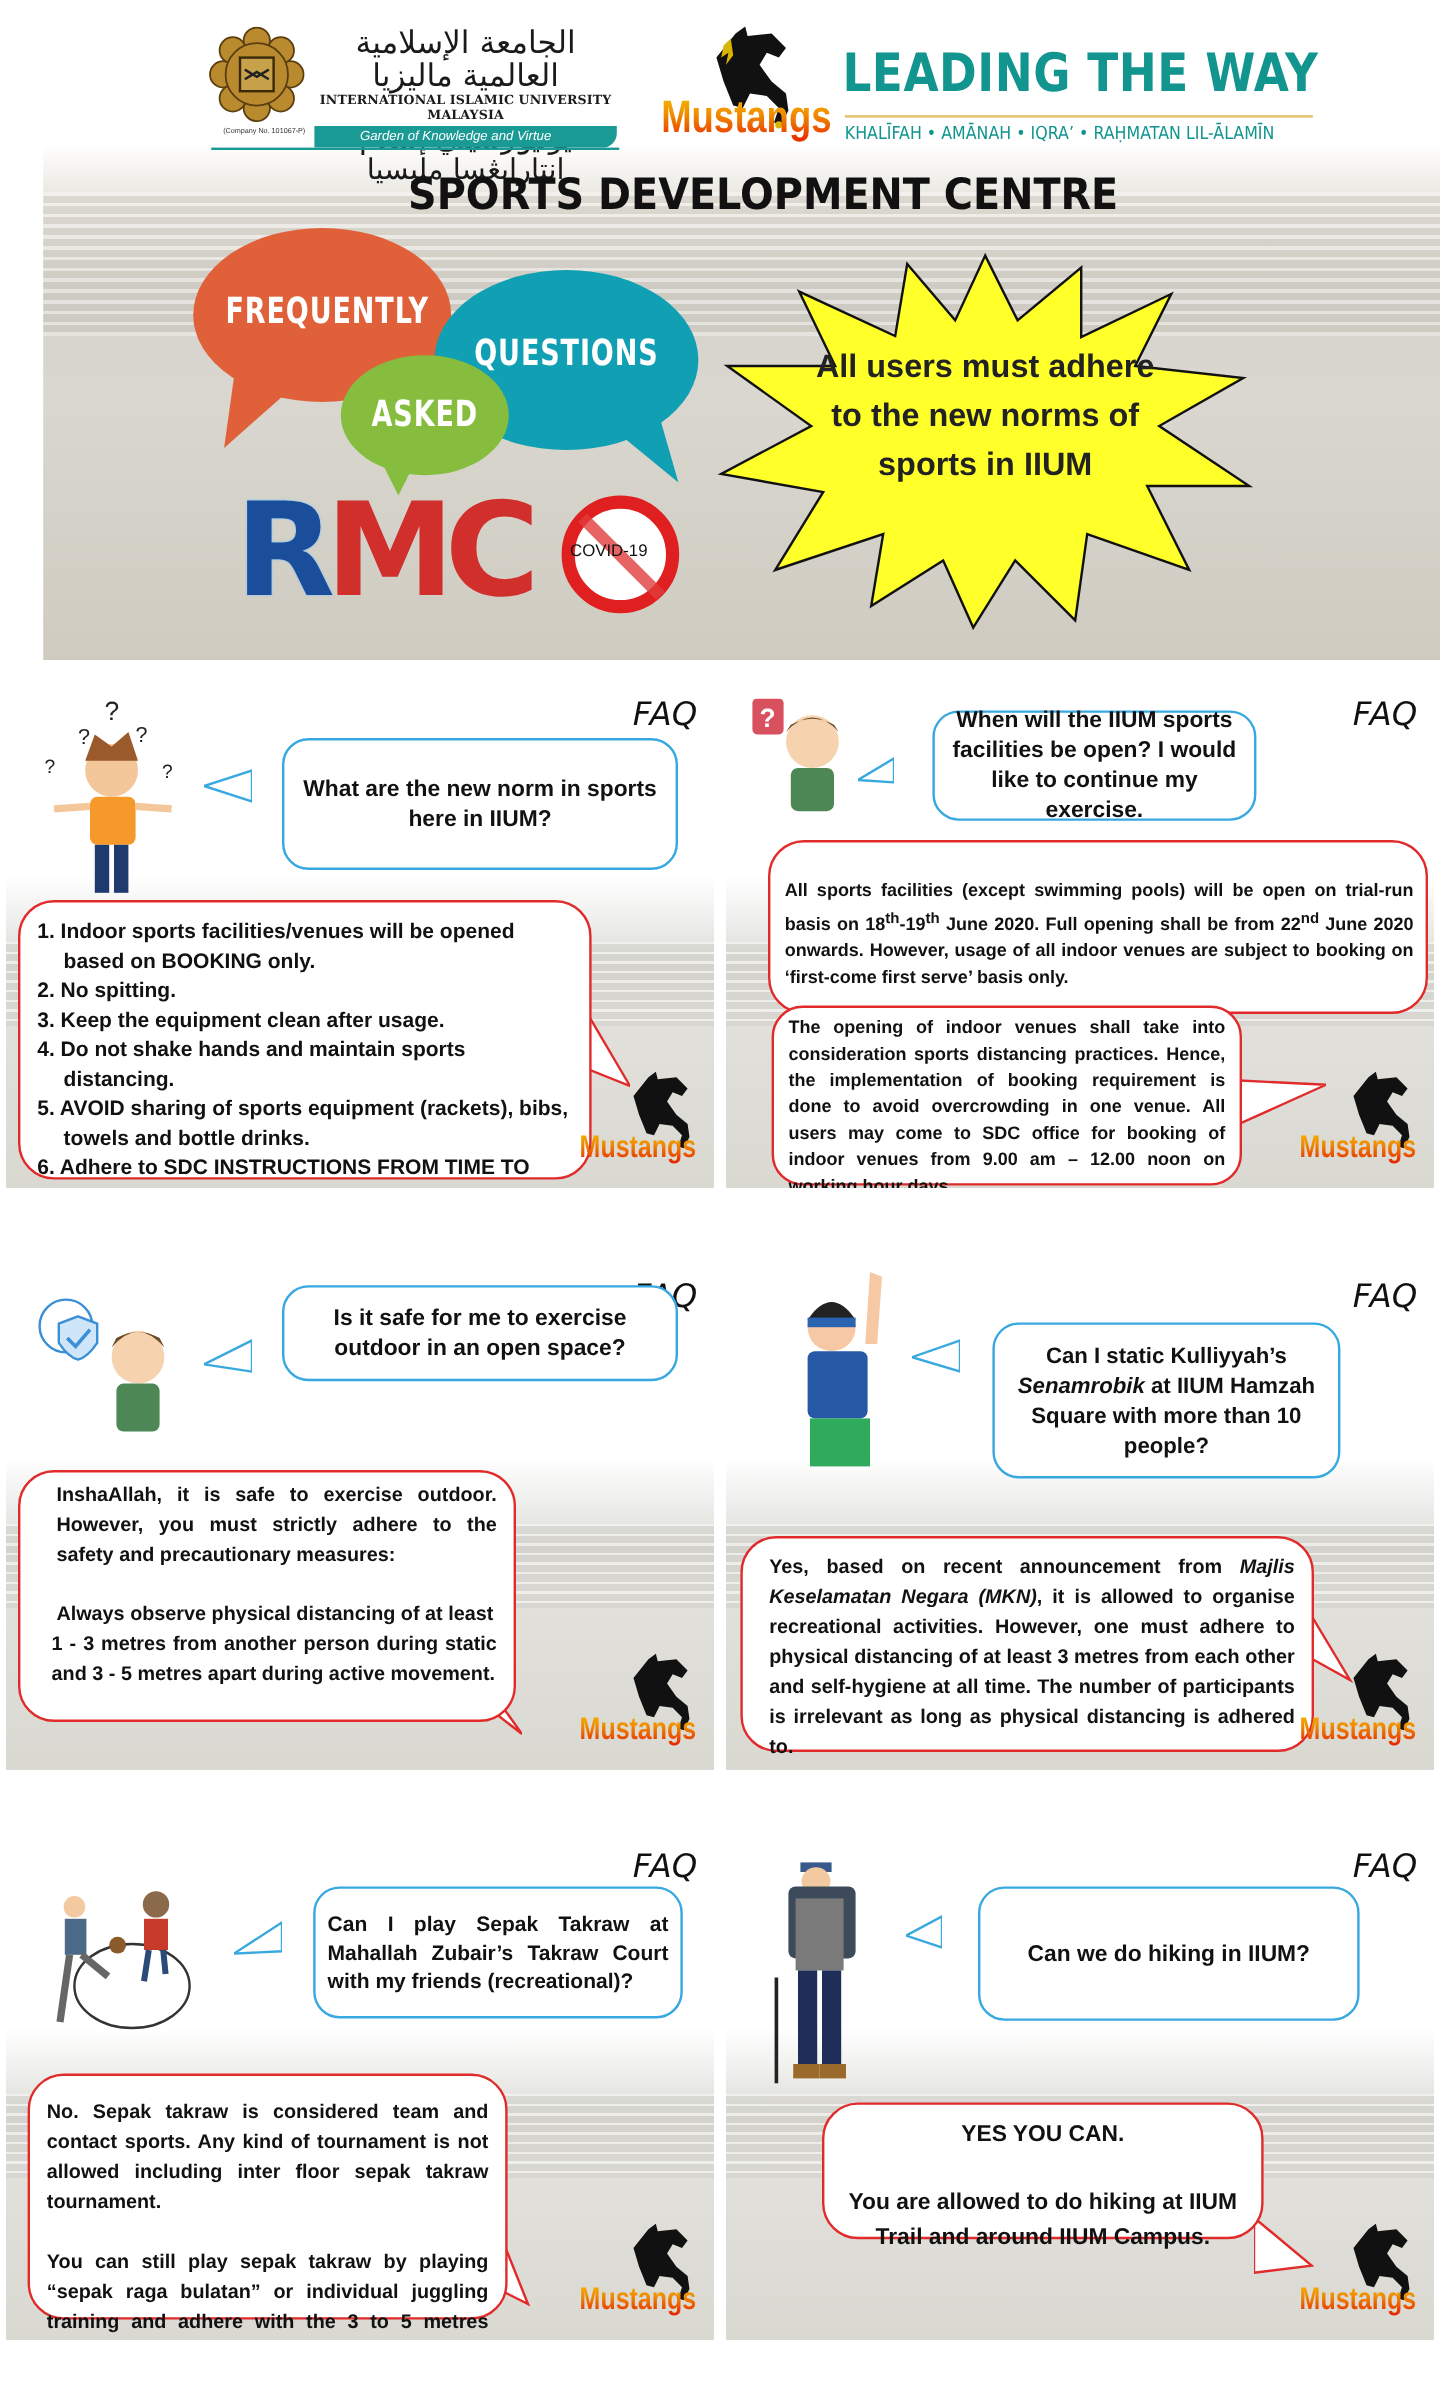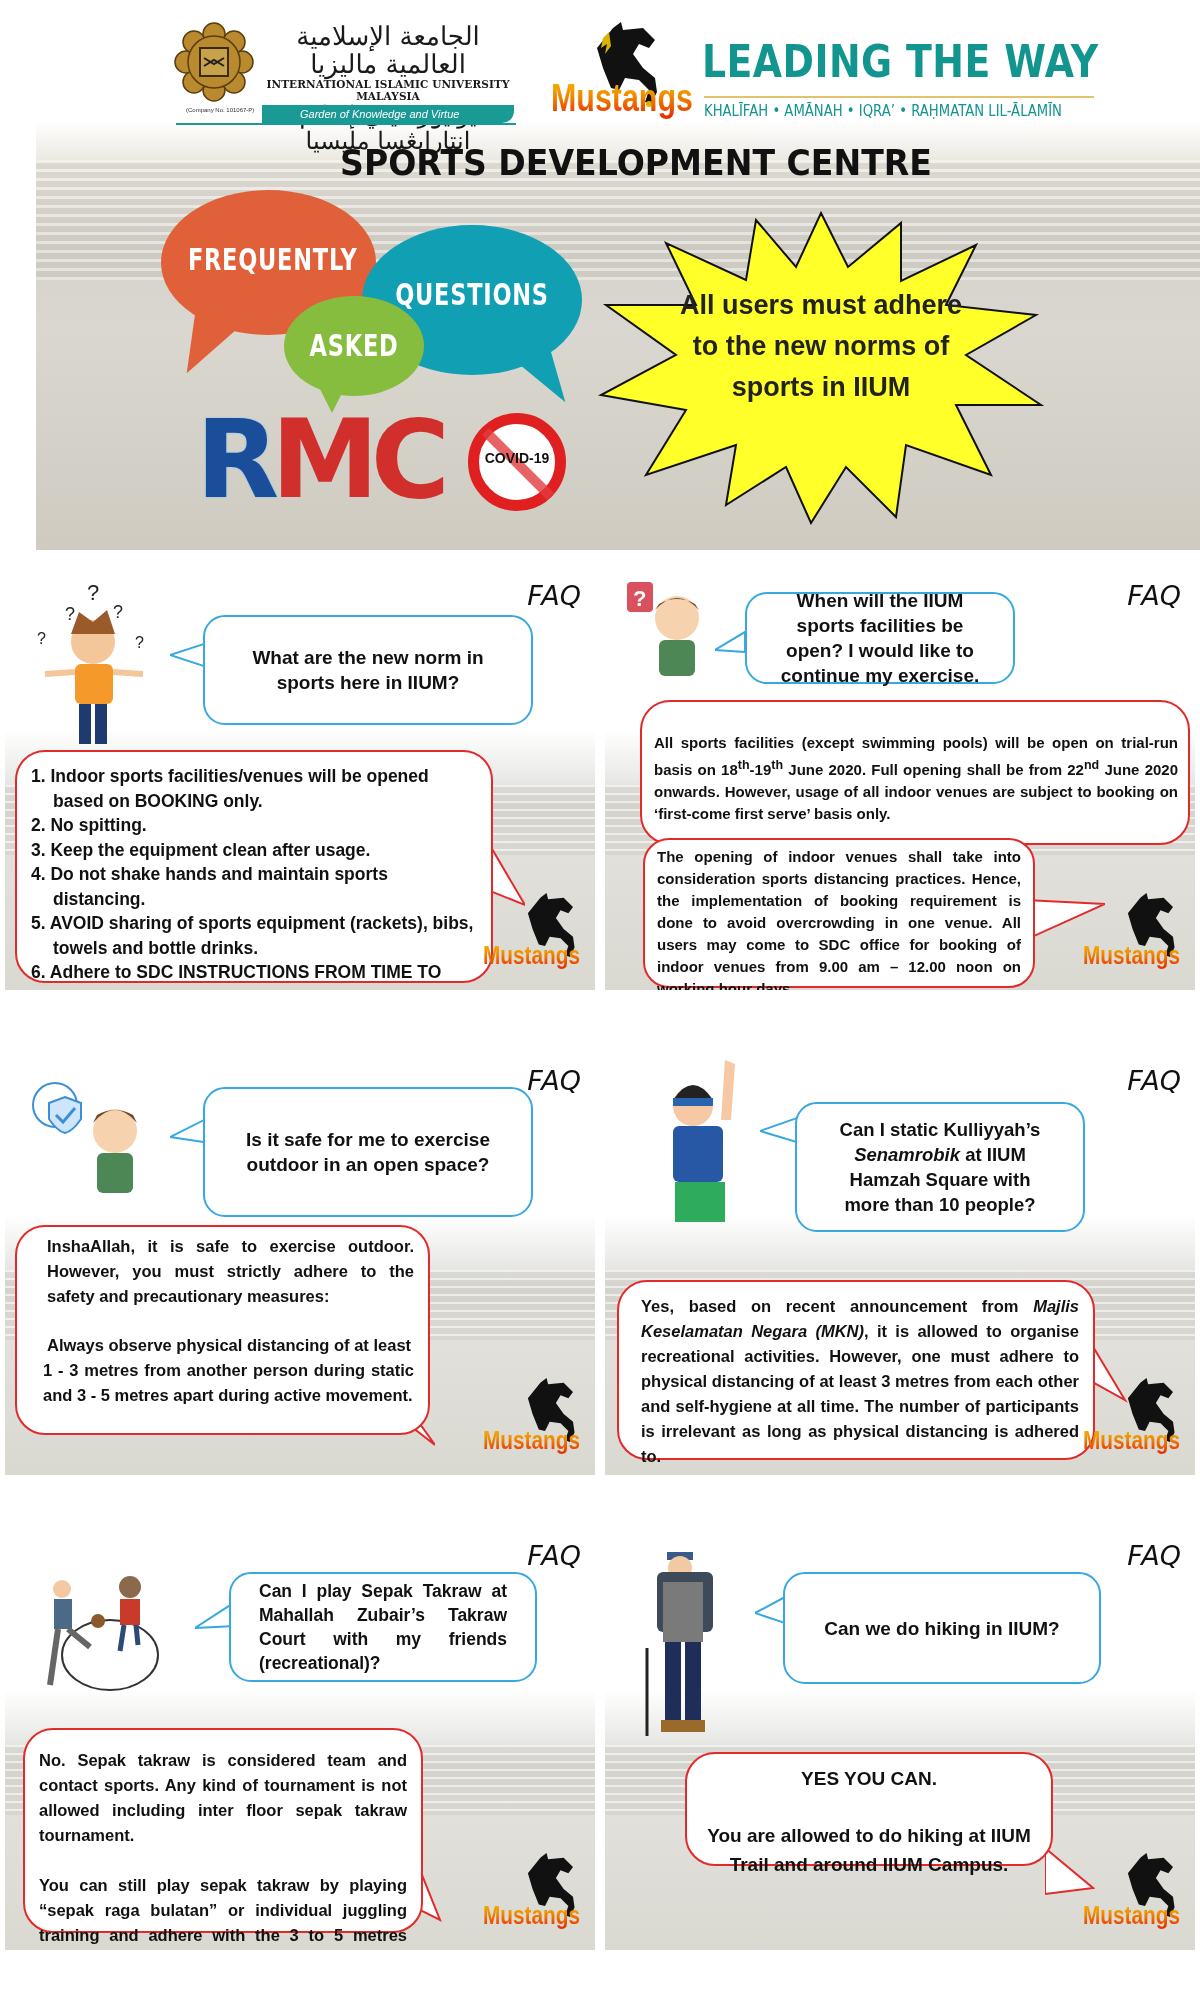--- a/index.html
+++ b/index.html
@@ -28,29 +28,29 @@
   .faq-orange { left: 125px; top: 190px; width: 215px; height: 145px; background: #e0603a; }
   .faq-teal { left: 326px; top: 225px; width: 220px; height: 150px; background: #109fb3; }
   .faq-green { left: 248px; top: 296px; width: 140px; height: 100px; background: #86bd3f; }
   .bubble-big span { position: absolute; left: 0; width: 100%; font-size: 30px; transform: scaleX(0.75); }
   .tail { position: absolute; width: 0; height: 0; }
   .rmco { position: absolute; left: 160px; top: 405px; font-family: "DejaVu Sans", sans-serif; font-weight: bold; font-size: 108px; line-height: 110px; letter-spacing: -8px; }
   .rmco .r { color: #1a4d9a; text-shadow: 0 0 2px #6fc3ff; }
   .rmco .mc { color: #d12f2c; }
   .nocovid { position: absolute; left: 432px; top: 413px; width: 98px; height: 98px; border-radius: 50%; border: 11px solid #e02020; background: #fff; }
   .nocovid .slash { position: absolute; left: 34px; top: -6px; width: 10px; height: 92px; background: rgba(226,60,60,0.8); transform: rotate(-45deg); }
-  .nocovid .txt { position: absolute; left: -4px; top: 26px; width: 84px; text-align: center; font-size: 14px; font-weight: bold; color: #111; }
+  .nocovid .txt { position: absolute; left: -4px; top: 26px; width: 84px; text-align: left; font-size: 14px; font-weight: normal; color: #111; }
   .star { position: absolute; left: 560px; top: 205px; width: 450px; height: 320px; }
   .star-text { position: absolute; left: 640px; top: 285px; width: 290px; text-align: center; font-size: 27px; line-height: 41px; font-weight: bold; color: #222; }
   .panel { position: absolute; width: 590px; height: 420px; background:
       linear-gradient(180deg, #ffffff 0%, #ffffff 38%, #ececea 48%, #dcdbd6 56%, #e2e1dc 64%, #d9d8d1 100%); overflow: hidden; }
   .panel .bgstripes { position: absolute; left: 0; top: 215px; width: 100%; height: 70px;
     background: repeating-linear-gradient(180deg, rgba(255,255,255,0.45) 0 2px, rgba(170,168,160,0.18) 2px 8px); }
   .faq-label { position: absolute; right: 14px; top: 10px; font-style: italic; font-size: 27px; color: #111; font-family: "DejaVu Sans", sans-serif; font-weight: normal; }
-  .q-bubble { position: absolute; background: #fff; border: 2px solid #37a8e0; border-radius: 22px; display: flex; align-items: center; justify-content: center; text-align: center; font-weight: bold; font-size: 19px; line-height: 25px; color: #111; padding: 6px 28px; }
+  .q-bubble { position: absolute; background: #fff; border: 2px solid #37a8e0; border-radius: 22px; display: flex; align-items: center; justify-content: center; text-align: center; font-weight: bold; font-size: 19px; line-height: 25px; color: #111; padding: 6px 10px; margin-left: 32px; }
   .a-bubble { position: absolute; background: #fff; border: 2px solid #e12b2b; border-radius: 30px; font-weight: bold; color: #111; }
   .ptr { position: absolute; }
   .mini-mustang { position: absolute; right: 2px; bottom: 10px; width: 110px; height: 90px; }
   .list { list-style: none; }
   .list li { font-size: 17.5px; line-height: 24.5px; padding-left: 22px; text-indent: -22px; }
   .justify { text-align: justify; }
   .char { position: absolute; }
 </style>
 </head>
 <body>
@@ -209,21 +209,21 @@
       <path d="M40 22 L56 28 L56 44 Q48 56 40 58 Q32 56 24 44 L24 28 Z" fill="#cfe6fa" stroke="#3b8fd6" stroke-width="2"></path>
       <path d="M31 40 L38 47 L50 33" stroke="#3b8fd6" stroke-width="3" fill="none"></path>
       <circle cx="90" cy="56" r="22" fill="#f6d3ae"></circle>
         <path d="M68 48 Q90 22 112 48 L108 40 Q90 30 72 40 Z" fill="#6a4a2a"></path>
       <rect x="72" y="78" width="36" height="40" rx="6" fill="#4d8755"></rect>
     </svg>
   </div>
   <svg class="ptr" style="left:165px; top:60px;" width="40" height="30">
       <polygon points="0,22 40,2 40,28" fill="#fff" stroke="#37a8e0" stroke-width="2"></polygon>
     </svg>
-  <div class="q-bubble" style="left:198px; top:32px; width:330px; height:130px;">Is it safe for me to exercise outdoor in an open space?</div>
+  <div class="q-bubble" style="left:198px; top:16px; width:330px; height:80px;">Is it safe for me to exercise outdoor in an open space?</div>
   <svg class="ptr" style="left:340px; top:320px;" width="90" height="80">
       <polygon points="0,0 90,70 40,0" fill="#fff" stroke="#e12b2b" stroke-width="2"></polygon>
     </svg>
   <div class="a-bubble" style="left:10px; top:170px; width:415px; height:210px; padding:7px 14px 10px 30px; font-size:16.5px; line-height:25px;">
     <div class="justify">InshaAllah, it is safe to exercise outdoor. However, you must strictly adhere to the safety and precautionary measures:</div>
     <div style="margin-top:24px;">Always observe physical distancing of at least</div>
     <div class="justify" style="margin-left:-4px;">1 - 3 metres from another person during static and 3 - 5 metres apart during active movement.</div>
   </div>
   <div class="mini-mustang">
     <svg style="position:absolute; left:34px; top:0;" width="70" height="70" viewBox="0 0 90 90">

